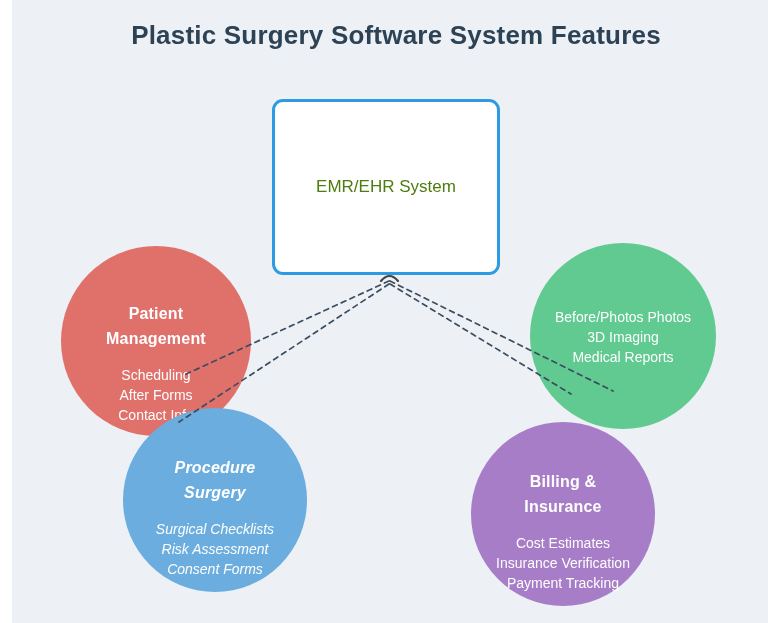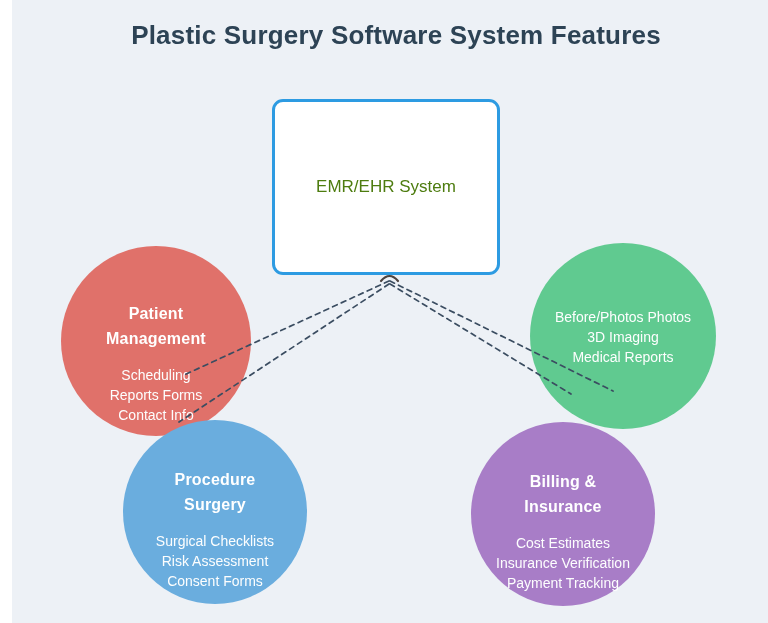--- a/index.html
+++ b/index.html
@@ -50,21 +50,21 @@
   .node {
     position: absolute;
     border-radius: 50%;
     color: #ffffff;
     text-align: center;
     box-sizing: border-box;
     z-index: 2;
   }
   .node-patient   { left: 49px;  top: 246px; width: 190px; height: 190px; padding-top: 55px; }
   .node-imaging   { left: 518px; top: 243px; width: 186px; height: 186px; padding-top: 50px; }
-  .node-procedure { left: 111px; top: 420px; width: 184px; height: 184px; padding-top: 47px; }
+  .node-procedure { left: 111px; top: 408px; width: 184px; height: 184px; padding-top: 47px; font-style: italic; }
   .node-billing   { left: 459px; top: 422px; width: 184px; height: 184px; padding-top: 47px; }
 
   .node-heading {
     font-size: 16px;
     font-weight: 700;
     line-height: 25px;
     letter-spacing: 0.2px;
   }
   .node-items {
     margin-top: 14px;
@@ -103,21 +103,21 @@
     <span class="center-box-label" style="color: #4d7c0f;">EMR/EHR System</span>
   </div>
 
   <div class="node node-patient" style="background-color: rgb(224, 113, 106);">
     <div class="node-heading">
       <div>Patient</div>
       <div>Management</div>
     </div>
     <div class="node-items">
       <div>Scheduling</div>
-      <div>Reports Forms</div>
+      <div>After Forms</div>
       <div>Contact Info</div>
     </div>
   </div>
 
   <div class="node node-imaging" style="background-color: rgb(96, 202, 144);">
     <div class="node-items">
       <div>Before/Photos Photos</div>
       <div>3D Imaging</div>
       <div>Medical Reports</div>
     </div>

